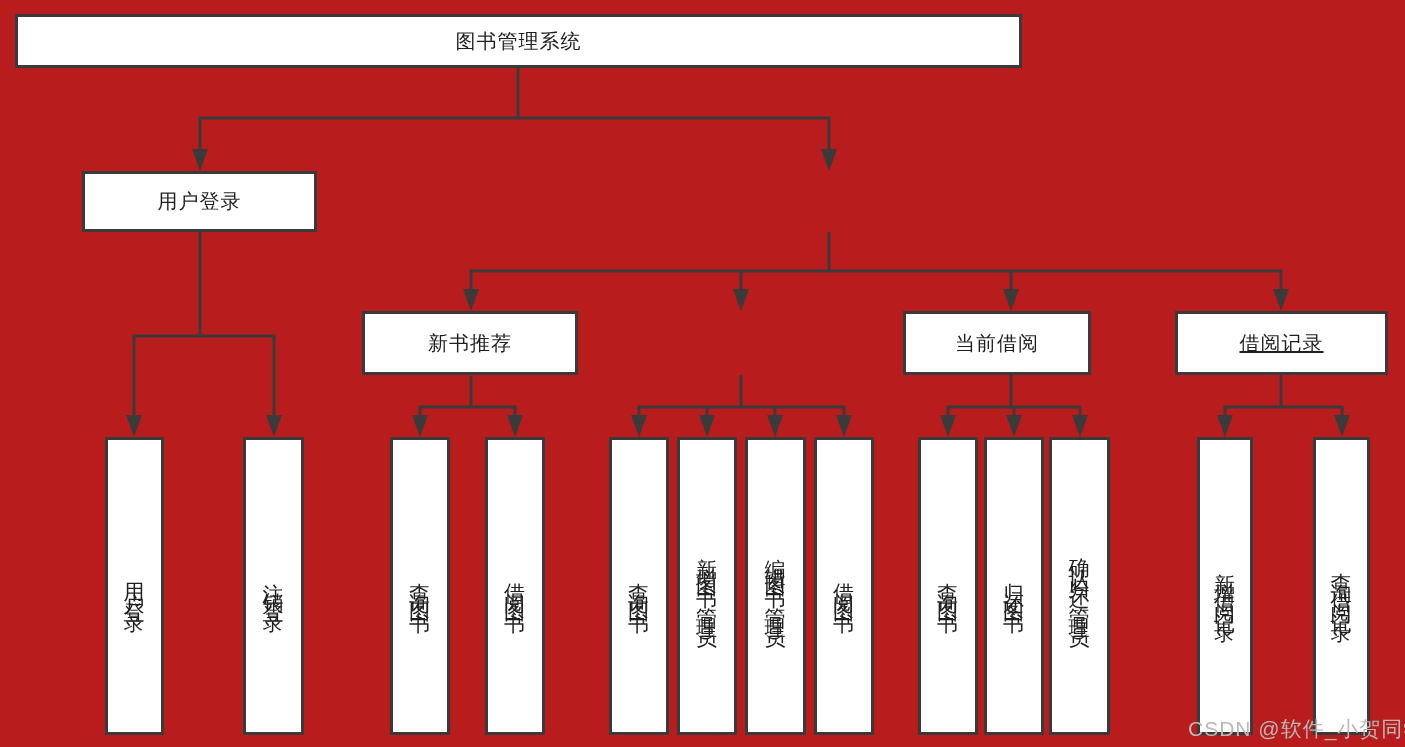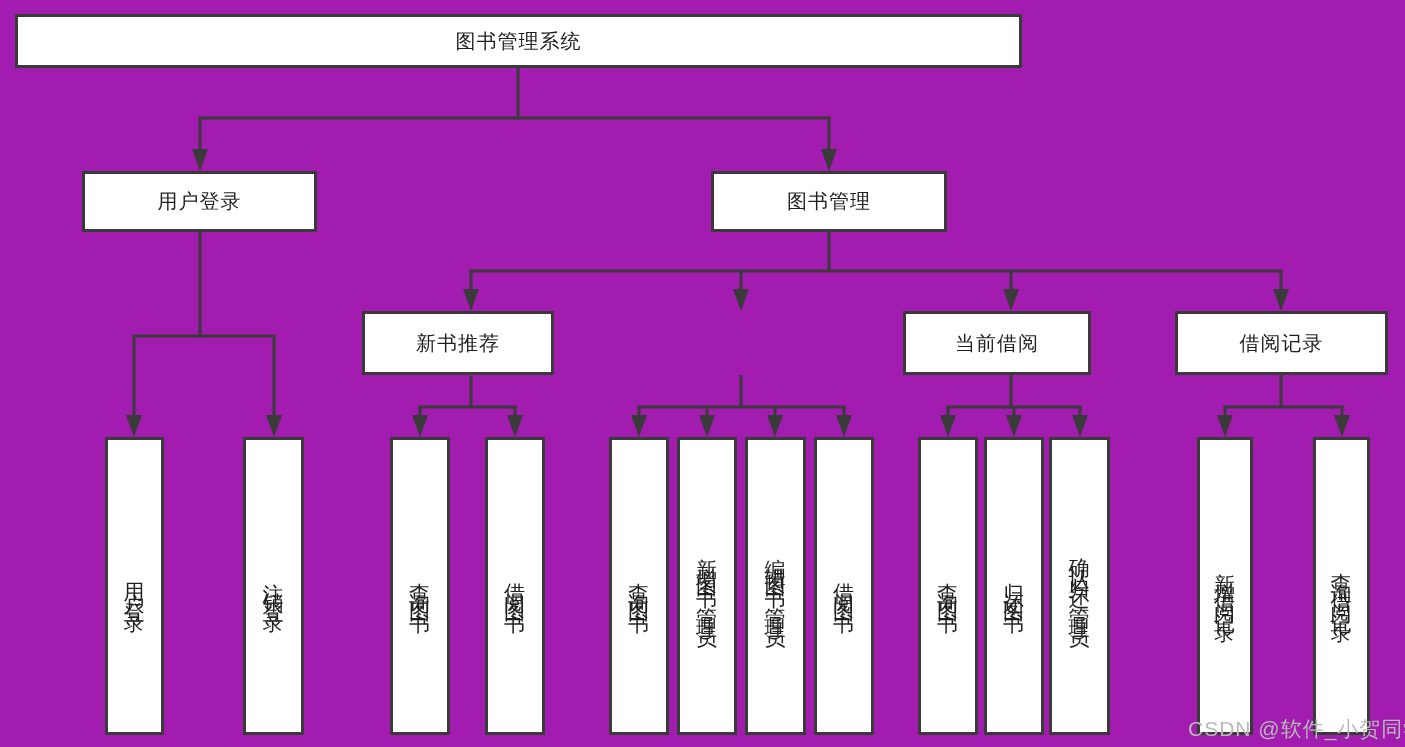--- a/index.html
+++ b/index.html
@@ -5,21 +5,21 @@
   html, body {
     margin: 0;
     padding: 0;
     background: #ffffff;
     font-family: "Liberation Sans", sans-serif;
   }
   #stage {
     position: relative;
     width: 1405px;
     height: 747px;
-    background: #a21caf;
+    background: #b91c1c;
     overflow: hidden;
   }
   #connectors {
     position: absolute;
     left: 0;
     top: 0;
     z-index: 1;
   }
   .box {
     position: absolute;
@@ -112,31 +112,28 @@
       <polygon points="1334,415 1350,415 1342,437" fill="#3a3a3a"></polygon>
     </svg>
 
   <div class="box" style="left:15px; top:14px; width:1007px; height:54px;">
     <span>图书管理系统</span>
   </div>
 
   <div class="box" style="left:82px; top:171px; width:235px; height:61px;">
     <span>用户登录</span>
   </div>
-  <div class="box" style="left:711px; top:171px; width:236px; height:61px;">
-    <span>图书管理</span>
-  </div>
 
-  <div class="box" style="left:362px; top:311px; width:192px; height:64px;">
+  <div class="box" style="left:362px; top:311px; width:216px; height:64px;">
     <span>新书推荐</span>
   </div>
   <div class="box" style="left:903px; top:311px; width:188px; height:64px;">
     <span>当前借阅</span>
   </div>
-  <div class="box" style="left:1175px; top:311px; width:213px; height:64px;">
+  <div class="box" style="left:1175px; top:311px; width:213px; height:64px;text-decoration:underline;">
     <span>借阅记录</span>
   </div>
 
   <div class="box leaf" style="left:105px; top:437px; width:59px; height:298px;">
     <span>用户登录</span>
   </div>
   <div class="box leaf" style="left:243px; top:437px; width:61px; height:298px;">
     <span>注销登录</span>
   </div>
   <div class="box leaf" style="left:390px; top:437px; width:60px; height:298px;">

